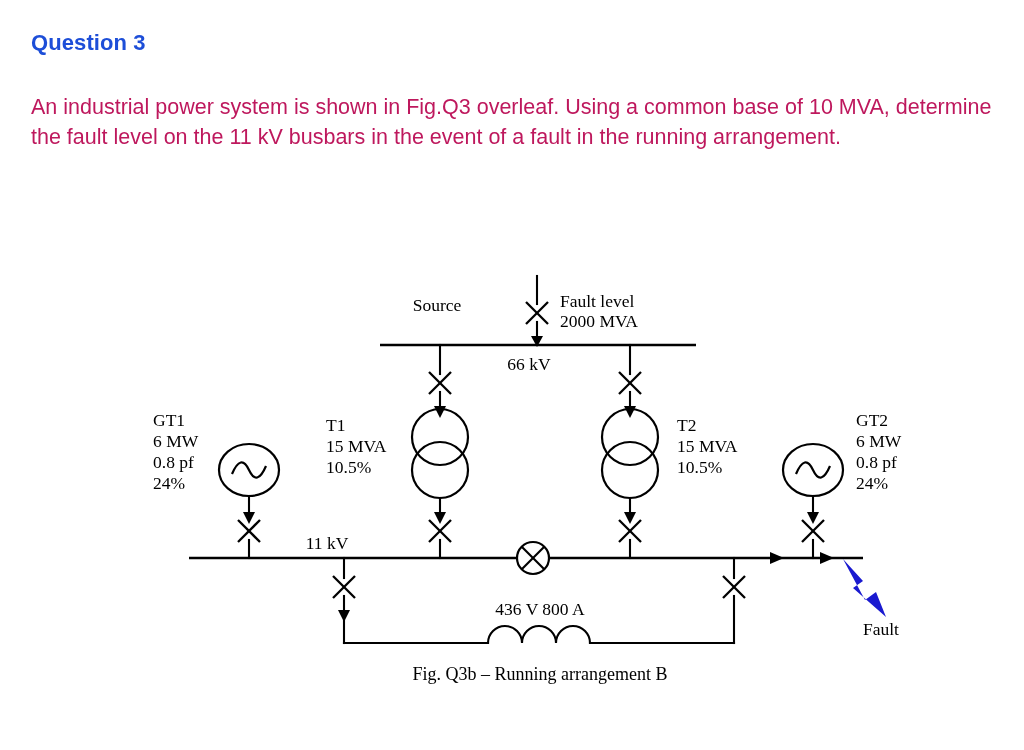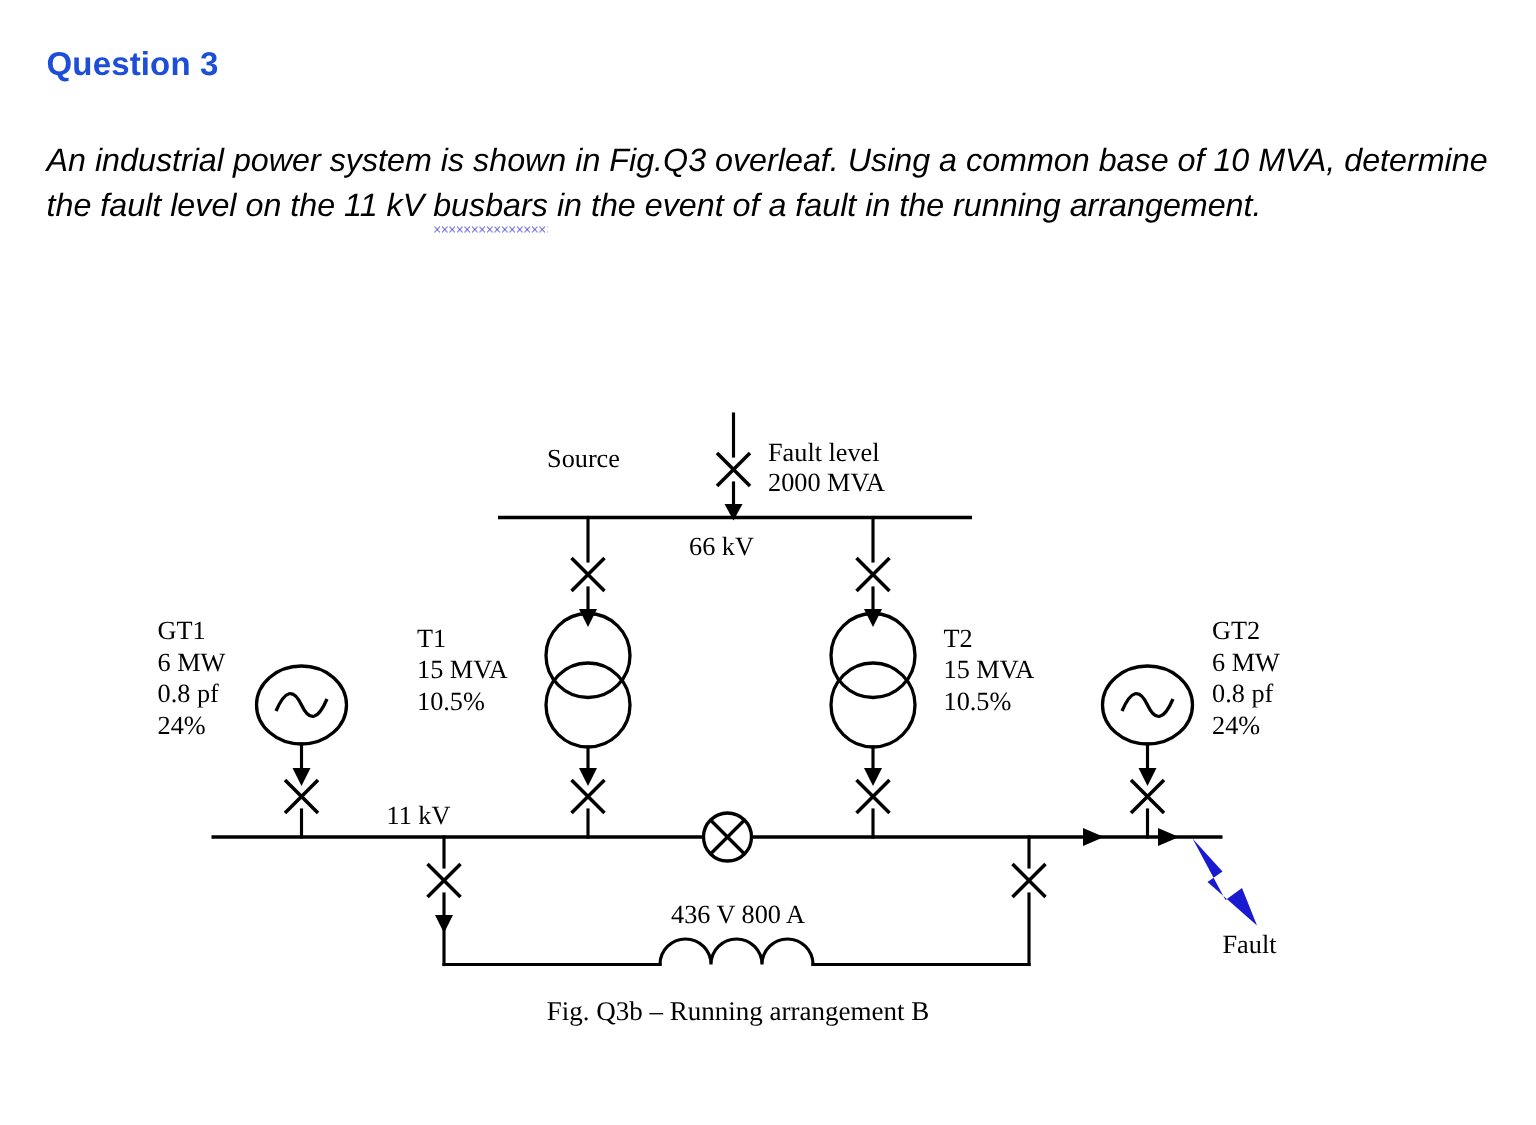--- a/index.html
+++ b/index.html
@@ -35,22 +35,21 @@
     color: #1d4ed8;
   }
   .question-body {
     position: absolute;
     left: 31px;
     top: 92px;
     width: 990px;
     font-family: "Liberation Sans", sans-serif;
     font-size: 21.5px;
     line-height: 30px;
-    color: #000000;
-    font-style: italic;
+    color: #be185d;
   }
   .question-body .spellerror {
     text-decoration: none;
     position: relative;
     display: inline-block;
   }
   .question-body .spellerror::after {
     content: "";
     position: absolute;
     left: 0;
@@ -62,20 +61,21 @@
       linear-gradient(-45deg, transparent 45%, #2b2bd4 45%, #2b2bd4 55%, transparent 55%);
     background-size: 5px 4px;
     background-repeat: repeat-x;
   }
   .diagram-wrap {
     position: absolute;
     left: 0;
     top: 248px;
     width: 917px;
     height: 460px;
+    padding-left: 48px;
   }
   svg.diagram {
     display: block;
     width: 1024px;
     height: 460px;
   }
   svg.diagram text {
     font-family: "Liberation Serif", serif;
     fill: #000000;
   }

